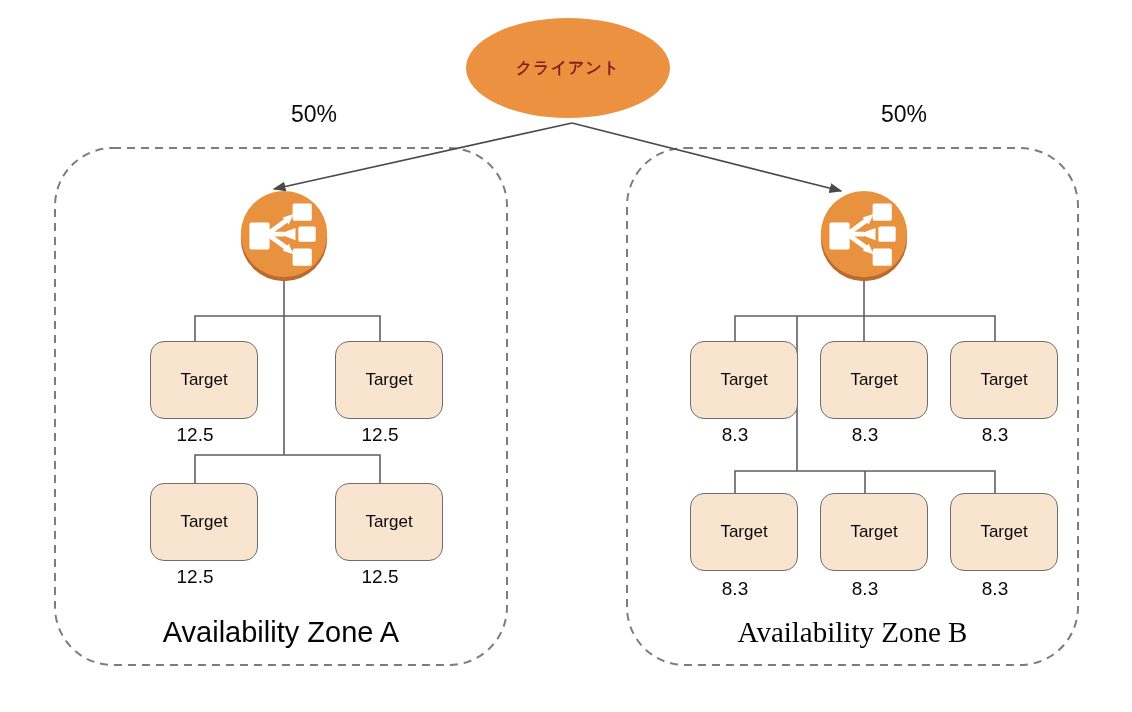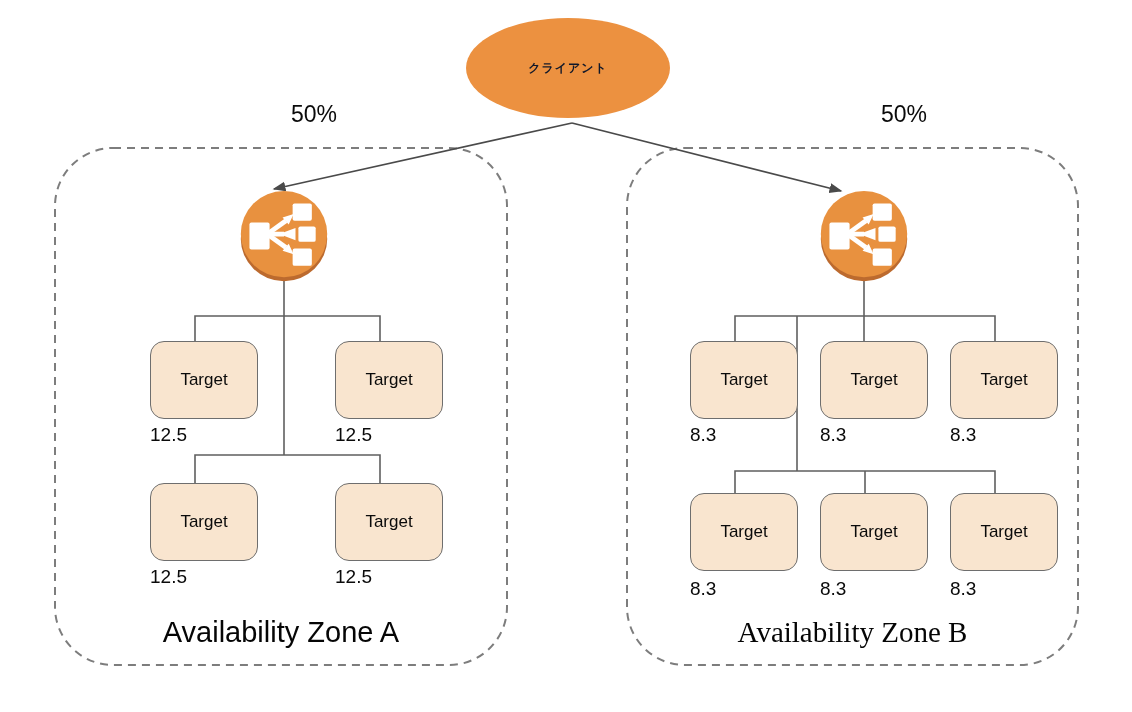--- a/index.html
+++ b/index.html
@@ -9,42 +9,42 @@
 
   
   .conn{stroke:var(--line,#5F5F5F);stroke-width:1.6;fill:none;}
   .arrowline{stroke:var(--arrow,#4A4A4A);stroke-width:1.7;fill:none;}
   .zone-rect{fill:none;stroke:var(--dashed_border,#7D7D7D);stroke-width:2;stroke-dasharray:8 6;}
 
   
   .client-ellipse{position:absolute;left:466px;top:18px;width:204px;height:100px;
     border-radius:50%;background:var(--node_orange,#EC9140);
     display:flex;align-items:center;justify-content:center;}
-  .client-ellipse span{font-size:12px;font-weight:700;letter-spacing:1px;color:#0f172a;}
+  .client-ellipse span{font-size:16px;font-weight:700;letter-spacing:1px;color:#7f1d1d;}
 
   
   .pct{position:absolute;width:130px;text-align:right;font-size:23px;color:#0a0a0a;}
   .pct-a{left:207px;top:101px;}
   .pct-b{left:797px;top:101px;}
 
   
   .lb{position:absolute;width:96px;height:96px;}
   .lb-a{left:236px;top:189px;}
   .lb-b{left:816px;top:189px;}
   .lb-shadow{fill:var(--lb_shadow,#BC6A2E);}
   .lb-body{fill:var(--lb_orange,#E8913F);}
   .lb-glyph{fill:#fff;}
   .lb-glyph-line{stroke:#fff;stroke-width:5;fill:none;}
 
   
   .target{position:absolute;width:108px;height:78px;border-radius:14px;
     background:var(--target_fill,#F9E5CF);border:1.5px solid var(--target_border,#6E6E6E);
     box-sizing:border-box;display:flex;align-items:center;justify-content:center;
     font-size:17px;color:#0a0a0a;}
-  .weight{position:absolute;width:90px;font-size:19px;color:#0a0a0a;}
+  .weight{position:absolute;width:90px;text-align:center;font-size:19px;color:#0a0a0a;}
 
   
   .zone-label{position:absolute;text-align:center;font-size:29px;color:#050505;}
   .zone-label-a{left:55px;top:616px;width:452px;}
   .zone-label-b{left:627px;top:616px;width:451px;font-family:Liberation Serif, serif;}
 </style>
 </head>
 <body>
 
 <div class="canvas">

